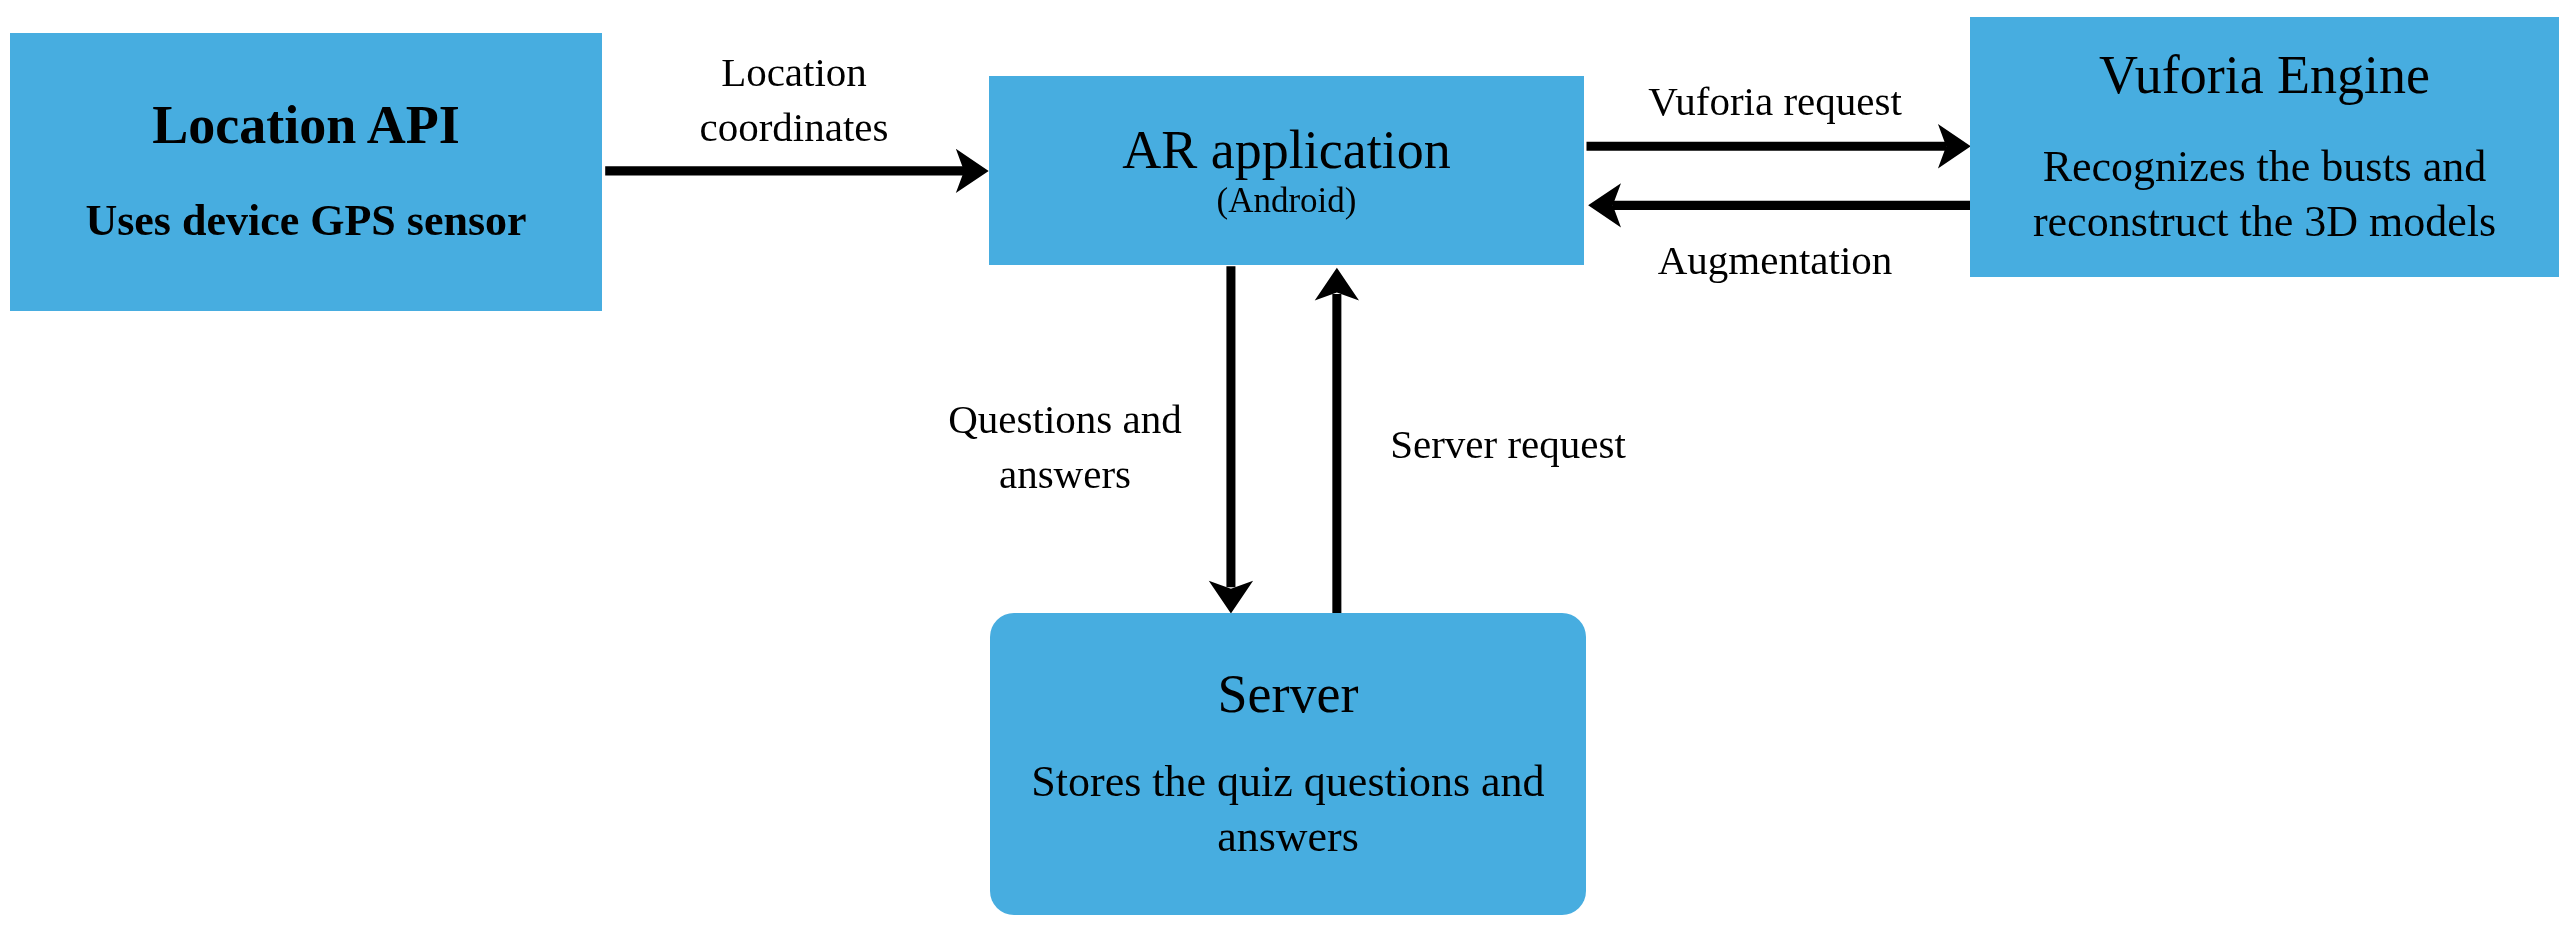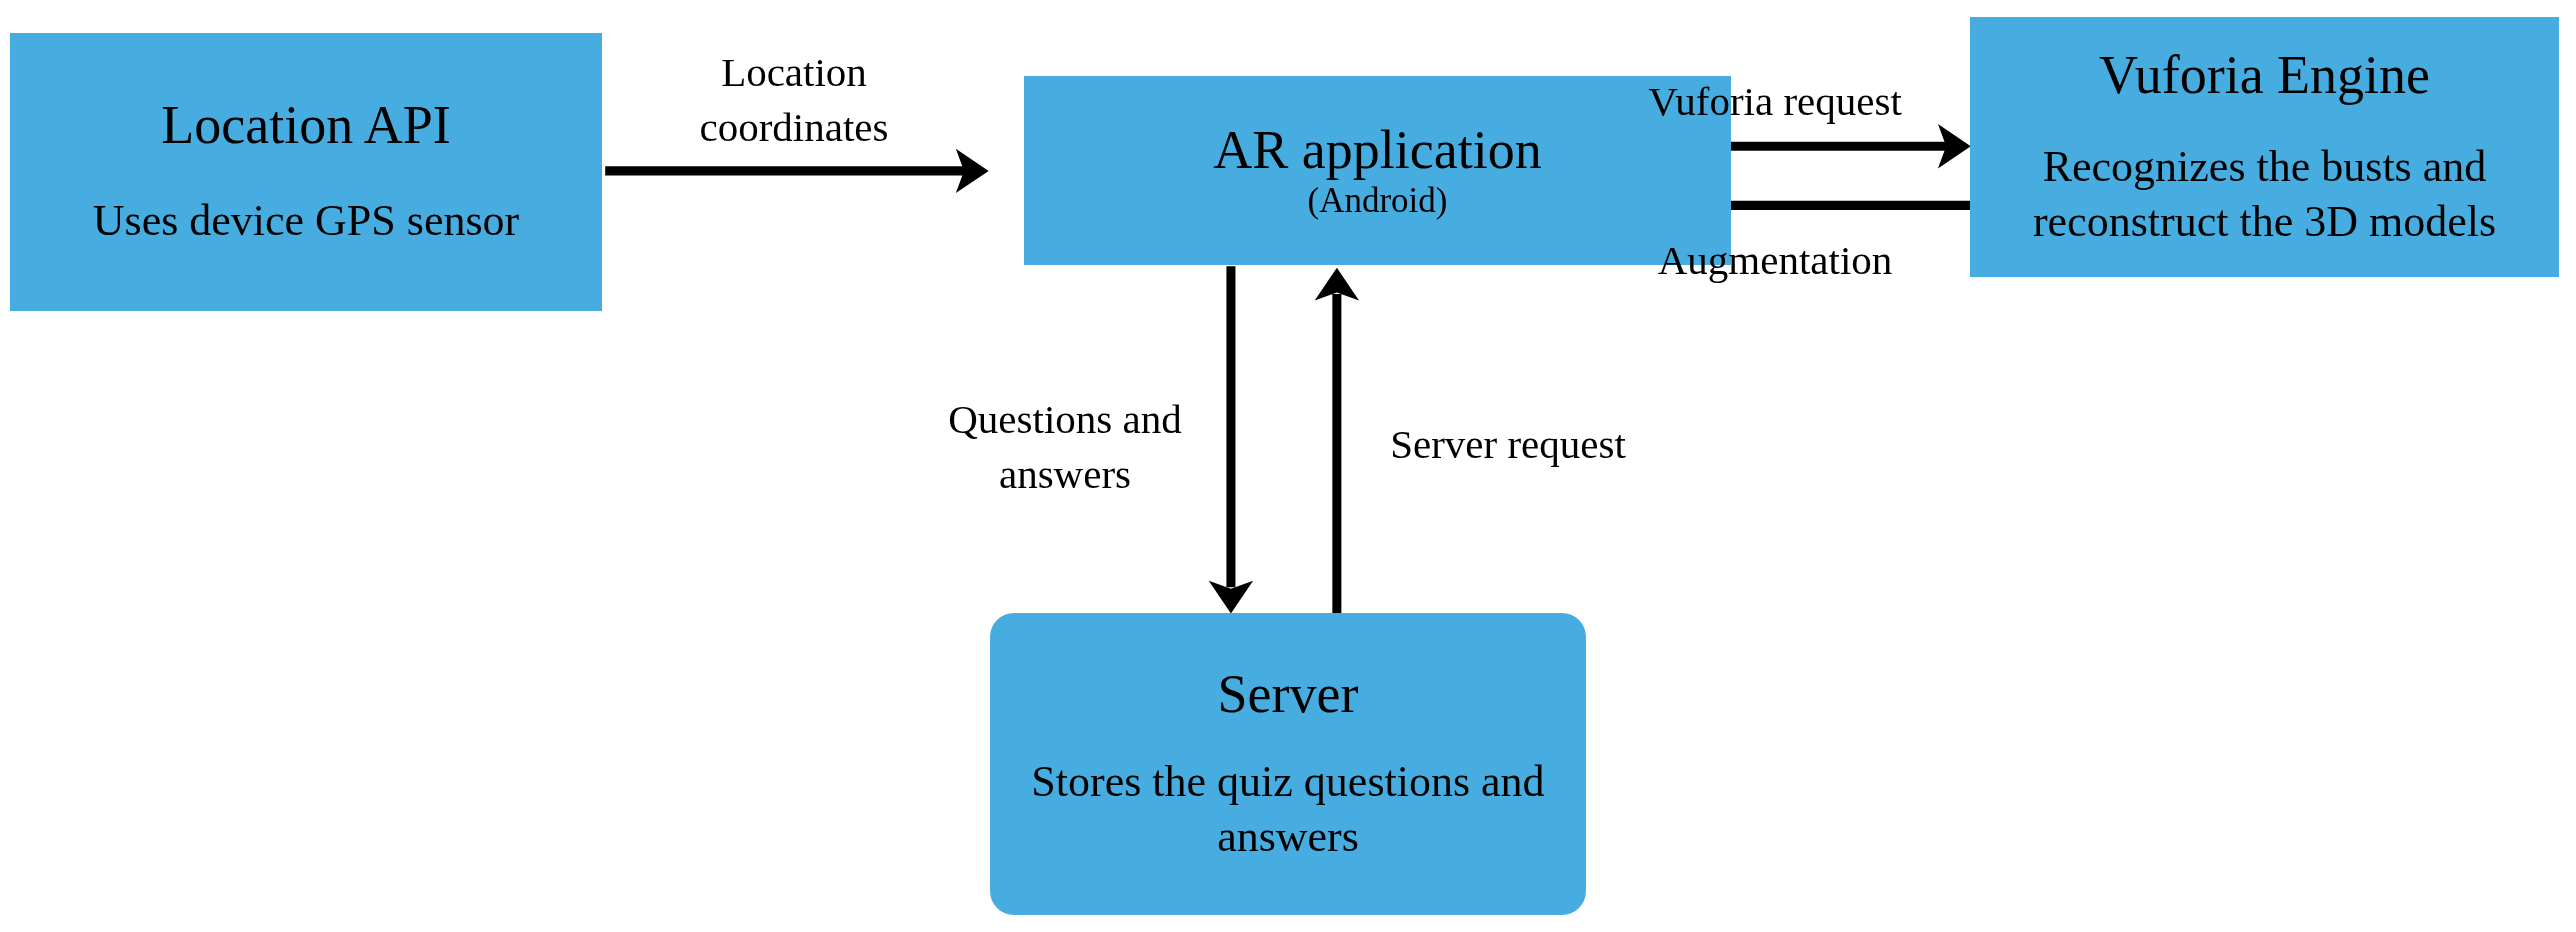--- a/index.html
+++ b/index.html
@@ -18,22 +18,22 @@
     display: flex;
     flex-direction: column;
     align-items: center;
     justify-content: center;
     text-align: center;
   }
   .node .title { font-size: 54px; line-height: 1.12; }
   .node .body  { font-size: 44px; line-height: 1.24; }
   .node .subtitle { font-size: 35px; line-height: 1.1; }
 
-  #node-location-api { left: 10px;  top: 33px;  width: 592px; height: 278px; gap: 38px; }
-  #node-ar-application { left: 1024px; top: 76px; width: 707px; height: 189px; gap: 1.6px; }
+  #node-location-api { left: 10px;  top: 33px;  width: 592px; height: 278px; gap: 38px; font-weight: bold; }
+  #node-ar-application { left: 989px; top: 76px; width: 595px; height: 189px; gap: 1.6px; }
   #node-vuforia-engine { left: 1970px; top: 17px; width: 589px; height: 260px; gap: 35px; }
   #node-server { left: 990px; top: 613px; width: 596px; height: 302px; gap: 31px; border-radius: 24px; }
 
   #node-vuforia-engine .body { max-width: 509px; }
   #node-server .body { max-width: 542px; }
 
   .edge-label {
     position: absolute;
     font-size: 41px;
     line-height: 55px;

